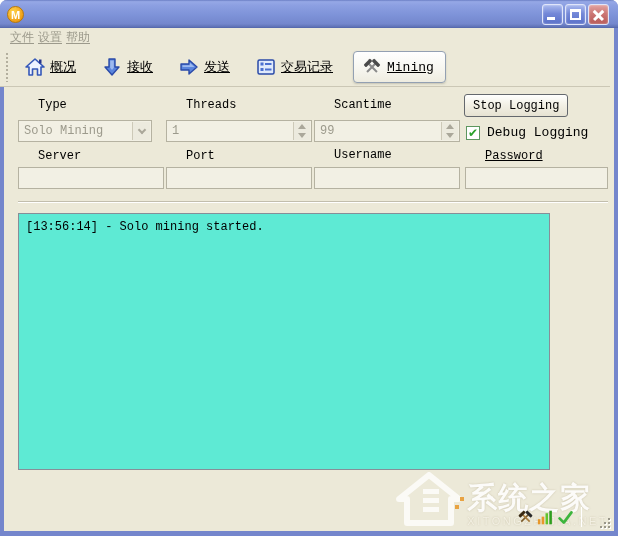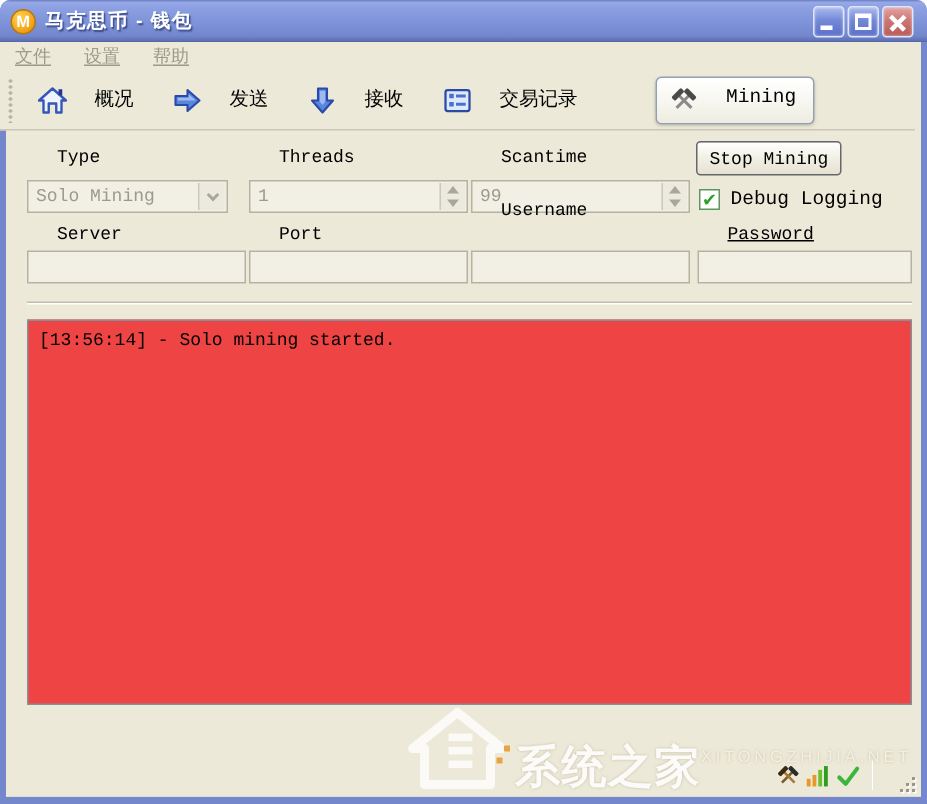--- a/index.html
+++ b/index.html
@@ -43,44 +43,44 @@
   .glyph-close:before,.glyph-close:after{
     content:""; position:absolute; left:3px; top:8.5px; width:13px; height:2.5px; background:#fff;
   }
   .glyph-close:before{ transform:rotate(45deg); }
   .glyph-close:after{ transform:rotate(-45deg); }
 
   
   .menubar{
     position:absolute; left:-4px; top:28px; width:610px; height:20px;
     background:#ece9d8; border-bottom:1px solid #ece9d8;
-    display:flex; align-items:center; padding-left:10px; gap:22px;
+    display:flex; align-items:center; padding-left:10px; gap:4px;
   }
   .menu-item{ font-size:12px; color:#9c9a8c; text-decoration:underline; text-underline-offset:2px; cursor:default; }
 
   
   .toolbar{
     position:absolute; left:-4px; top:48px; width:610px; height:39px;
     background:#ece9d8; border-bottom:1px solid #cbc7b5;
     display:flex; align-items:center; padding-left:5px;
   }
   .gripper{
     width:4px; height:30px; margin-right:10px;
     background-image:radial-gradient(circle, #b3af9e 1px, transparent 1.2px);
     background-size:4px 4px;
   }
   .tbtn{
-    display:flex; gap:18px; padding:5px 6px; margin-right:14px; cursor:pointer;
+    display:flex; align-items:center; gap:5px; padding:5px 6px; margin-right:14px; cursor:pointer;text-decoration:underline;
   }
   .tbtn .lbl{ font-size:13px; color:#000; }
   .tbtn.tab-selected{
     border:1px solid #93a0b2; border-radius:4px;
     background:linear-gradient(#ffffff,#f6f5ee 60%,#eeece0);
     box-shadow:0 1px 2px rgba(120,120,110,.35);
-    padding:5px 11px 5px 8px; margin-right:0;margin-left:32px;
+    padding:5px 11px 5px 8px; margin-right:0;
   }
   .tbtn.tab-selected .lbl{ font-family:"Liberation Mono","DejaVu Sans Mono",monospace; font-size:13px; }
   .ticon{ width:20px; height:20px; display:block; }
 
   
   .flabel{ position:absolute; font-family:"Liberation Mono","DejaVu Sans Mono",monospace; font-size:12px; color:#000;margin-left:20px; }
   .field{
     position:absolute; height:22px; background:#f2f0e4; border:1px solid #b5b2a1;
     font-family:"Liberation Mono","DejaVu Sans Mono",monospace; font-size:12px; color:#9c9a8c;
     line-height:20px; padding-left:5px;
@@ -115,22 +115,22 @@
 
   input.textfield{
     position:absolute; height:22px; background:#f2f0e4; border:1px solid #b5b2a1;
     font-family:"Liberation Mono","DejaVu Sans Mono",monospace; font-size:12px; color:#555; padding-left:5px;
   }
 
   .groove{ position:absolute; left:14px; top:201px; width:590px; height:2px;
     border-top:1px solid #c2bead; border-bottom:1px solid #ffffff; }
 
   .logarea{
-    position:absolute; left:14px; top:213px; width:590px; height:257px;
-    background:#ef4444; border:1px solid #878e98; padding:6px 7px; overflow:hidden;
+    position:absolute; left:14px; top:213px; width:532px; height:257px;
+    background:#5eead4; border:1px solid #878e98; padding:6px 7px; overflow:hidden;
   }
   .logline{ font-family:"Liberation Mono","DejaVu Sans Mono",monospace; font-size:12px; color:#000; }
 
   
   .statusbar{ position:absolute; left:0; top:470px; width:610px; height:61px; background:#ece9d8; }
   .status-icons{ position:absolute; right:32px; top:37px; display:flex; align-items:center; gap:3px; z-index:6; }
   .sicon{ width:17px; height:17px; display:block; }
   .status-sep{ width:1px; height:20px; background:#c2bead; border-right:1px solid #fff; margin-left:4px; }
   .sizegrip{ position:absolute; right:3px; bottom:2px; width:13px; height:13px; z-index:6; }
   .sizegrip i{ position:absolute; width:2px; height:2px; background:#9a978a; box-shadow:1px 1px 0 #fff; }
@@ -140,34 +140,33 @@
   .sizegrip i:nth-child(4){ right:1px; bottom:5px; }
   .sizegrip i:nth-child(5){ right:5px; bottom:5px; }
   .sizegrip i:nth-child(6){ right:1px; bottom:9px; }
 
   
   .watermark{
     position:absolute; right:6px; bottom:4px; z-index:5; display:flex; align-items:flex-end;
     opacity:.85; pointer-events:none;
   }
   .wm-house{ width:72px; height:58px; margin-right:2px; }
-  .wm-textcol{ display:flex; align-items:flex-start;text-align:right; }
+  .wm-textcol{ display:flex; flex-direction:column; align-items:flex-start;text-align:right; }
   .wm-title{ color:#ffffff; font-size:30px; font-weight:bold; line-height:30px;
     text-shadow:0 0 2px rgba(180,170,140,.8); letter-spacing:1px; }
   .wm-sub{ color:#f5f2e6; font-size:11px; letter-spacing:2.5px; margin-top:2px;
     text-shadow:0 0 2px rgba(180,170,140,.8); }
 </style>
 </head>
 <body>
 
 <div class="window">
 
   <div class="titlebar">
     <div class="app-icon">M</div>
-    <div class="title-text">马克思币 - 钱包</div>
     <div class="winbtns">
       <div class="wbtn">
           <span class="glyph-min"></span>
         </div>
       <div class="wbtn">
           <span class="glyph-max"></span>
         </div>
       <div class="wbtn close">
           <span class="glyph-close"></span>
         </div>
@@ -186,32 +185,32 @@
     <div class="tbtn">
       <svg class="ticon" viewBox="0 0 20 20">
         <polygon points="10,2 19,10 16,10 16,18 12.5,18 12.5,12 7.5,12 7.5,18 4,18 4,10 1,10" fill="#eef3ff" stroke="#3558b8" stroke-width="1.6" stroke-linejoin="round"></polygon>
         <rect x="14" y="2.5" width="2.5" height="4" fill="#26348c"></rect>
       </svg>
       <span class="lbl">概况</span>
     </div>
 
     <div class="tbtn">
       <svg class="ticon" viewBox="0 0 20 20">
+        <polygon points="7,2 13,2 13,10 17,10 10,18 3,10 7,10" fill="#5a85dd" stroke="#2a4aa8" stroke-width="1.4" stroke-linejoin="round"></polygon>
+        <polygon points="8.2,3.5 11.8,3.5 11.8,10.8 10,13 8.2,10.8" fill="#9db9ef"></polygon>
+      </svg>
+      <span class="lbl">接收</span>
+    </div>
+
+    <div class="tbtn">
+      <svg class="ticon" viewBox="0 0 20 20">
         <polygon points="2,7 10,7 10,3 18,10 10,17 10,13 2,13" fill="#5a85dd" stroke="#2a4aa8" stroke-width="1.4" stroke-linejoin="round"></polygon>
         <polygon points="3.5,8.2 10.8,8.2 10.8,5.8 15.5,10 3.5,10" fill="#9db9ef"></polygon>
       </svg>
       <span class="lbl">发送</span>
-    </div>
-
-    <div class="tbtn">
-      <svg class="ticon" viewBox="0 0 20 20">
-        <polygon points="7,2 13,2 13,10 17,10 10,18 3,10 7,10" fill="#5a85dd" stroke="#2a4aa8" stroke-width="1.4" stroke-linejoin="round"></polygon>
-        <polygon points="8.2,3.5 11.8,3.5 11.8,10.8 10,13 8.2,10.8" fill="#9db9ef"></polygon>
-      </svg>
-      <span class="lbl">接收</span>
     </div>
 
     <div class="tbtn">
       <svg class="ticon" viewBox="0 0 20 20">
         <rect x="2" y="3" width="16" height="14" rx="1.5" fill="#dfe9fb" stroke="#2a4aa8" stroke-width="1.5"></rect>
         <rect x="4.5" y="5.5" width="3" height="3" fill="#4a6fd0"></rect>
         <rect x="4.5" y="11" width="3" height="3" fill="#4a6fd0"></rect>
         <rect x="9" y="6" width="6.5" height="2" fill="#4a6fd0"></rect>
         <rect x="9" y="11.5" width="6.5" height="2" fill="#4a6fd0"></rect>
       </svg>
@@ -230,21 +229,21 @@
           <rect x="5.5" y="2.5" width="9" height="3.5" rx="1" fill="#4a4a4a"></rect>
         </g>
       </svg>
       <span class="lbl">Mining</span>
     </div>
   </div>
 
   <div class="flabel" style="left:14px; top:98px;">Type</div>
   <div class="flabel" style="left:162px; top:98px;">Threads</div>
   <div class="flabel" style="left:310px; top:98px;">Scantime</div>
-  <button class="xp-button">Stop Mining</button>
+  <button class="xp-button">Stop Logging</button>
 
   <div class="field combo" style="left:14px; top:120px; width:134px;">
     <span>Solo Mining</span>
     <span class="arrow-box">
         <span class="chev"></span>
       </span>
   </div>
   <div class="field spin" style="left:162px; top:120px; width:146px;">
     <span>1</span>
     <span class="spin-btns">
@@ -267,21 +266,21 @@
         </span>
     </span>
   </div>
   <div class="checkbox-row">
     <span class="checkbox">✔</span>
     <span class="checkbox-label">Debug Logging</span>
   </div>
 
   <div class="flabel" style="left:14px; top:149px;">Server</div>
   <div class="flabel" style="left:162px; top:149px;">Port</div>
-  <div class="flabel" style="left:310px; top:133px;">Username</div>
+  <div class="flabel" style="left:310px; top:148px;">Username</div>
   <div class="flabel" style="left:461px; top:149px;text-decoration:underline;">Password</div>
 
   <input class="textfield" style="left: 14px; top: 167px; width: 146px;" value="">
   <input class="textfield" style="left: 162px; top: 167px; width: 146px;" value="">
   <input class="textfield" style="left: 310px; top: 167px; width: 146px;" value="">
   <input class="textfield" style="left: 461px; top: 167px; width: 143px;" value="">
 
   <div class="groove"></div>
 
   <div class="logarea">

